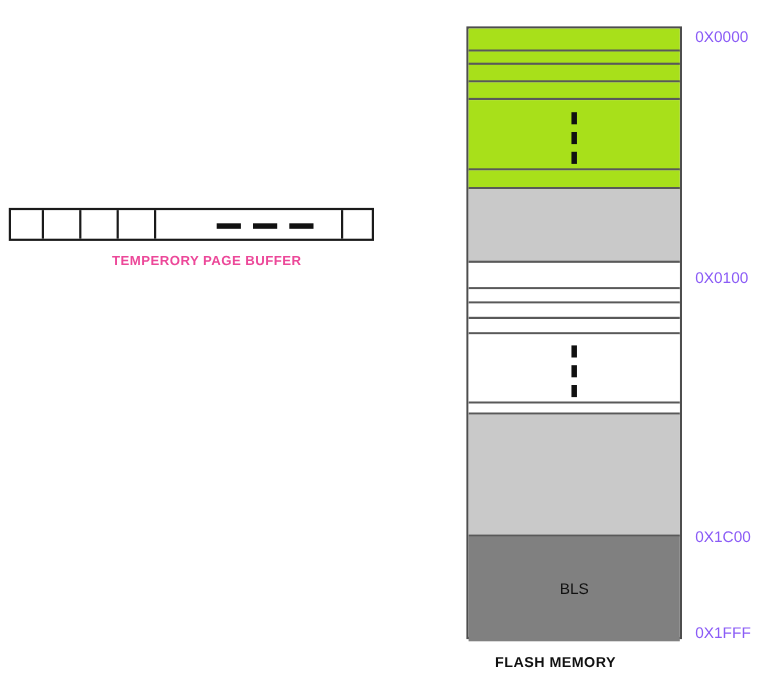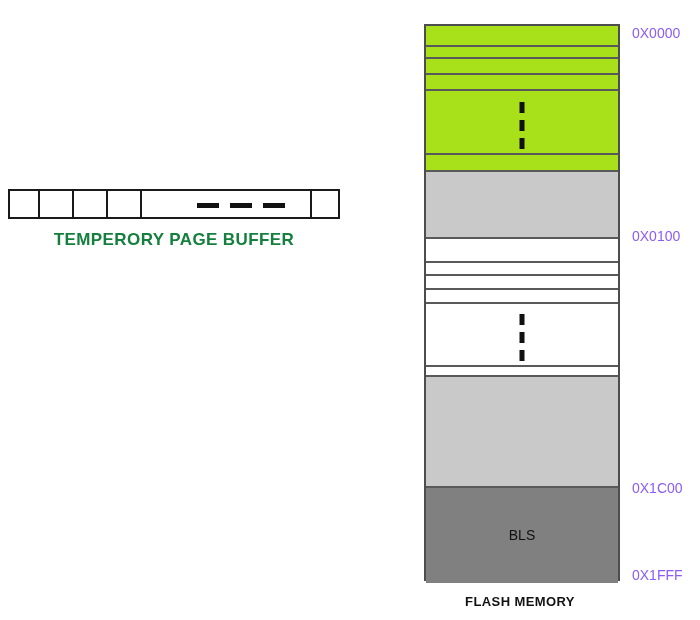--- a/index.html
+++ b/index.html
@@ -24,23 +24,23 @@
   .buf-div{
     position:absolute;top:0;bottom:0;width:2px;background:#1a1a1a;
   }
   #buffer-dashes{
     position:absolute;left:0;top:0;width:100%;height:100%;
   }
   .buf-dash{
     position:absolute;height:5px;width:22px;background:#111111;top:12px;
   }
   #buffer-caption{
-    position:absolute;left:8px;top:230px;width:332px;
+    position:absolute;left:22px;top:230px;width:332px;
     text-align:center;
-    font-size:17px;font-weight:bold;color:#15803d;
+    font-size:12px;font-weight:bold;color:#ec4899;
     letter-spacing:0.4px;
   }
 
   
   #flash-box{
     position:absolute;left:424px;top:24px;
     width:196px;height:557px;
     box-sizing:border-box;
     border:2px solid #4d4d4d;
     background:#ffffff;
@@ -64,21 +64,21 @@
   }
   .ellipsis-v i:last-child{margin-bottom:0;}
 
   #bls-label{
     position:absolute;left:0;width:100%;
     text-align:center;
     font-size:14px;color:#111111;
   }
 
   #flash-caption{
-    position:absolute;left:422px;top:594px;width:196px;
+    position:absolute;left:407px;top:594px;width:196px;
     text-align:center;
     font-size:13px;font-weight:bold;color:#111111;
     letter-spacing:0.4px;
   }
 
   .addr{
     position:absolute;left:632px;
     font-size:14px;color:#8b5cf6;
     white-space:nowrap;
   }
@@ -136,18 +136,18 @@
       <div class="fm-band fm-gray" style="top: 351px; height: 111px;"></div>
       <div class="fm-band fm-dark last" style="top: 462px; height: 95px;">
         <div id="bls-label" style="top: 38.5px;">BLS</div>
       </div>
     </div>
 
   <div id="flash-caption">FLASH MEMORY</div>
 
   <div id="address-labels">
       <div class="addr" style="top: 25px;">0X0000</div>
-      <div class="addr" style="top: 228px;">0X0100</div>
+      <div class="addr" style="top: 244px;">0X0100</div>
       <div class="addr" style="top: 480px;">0X1C00</div>
       <div class="addr" style="top: 567px;">0X1FFF</div>
     </div>
 
 </div>
 
 </body></html>

